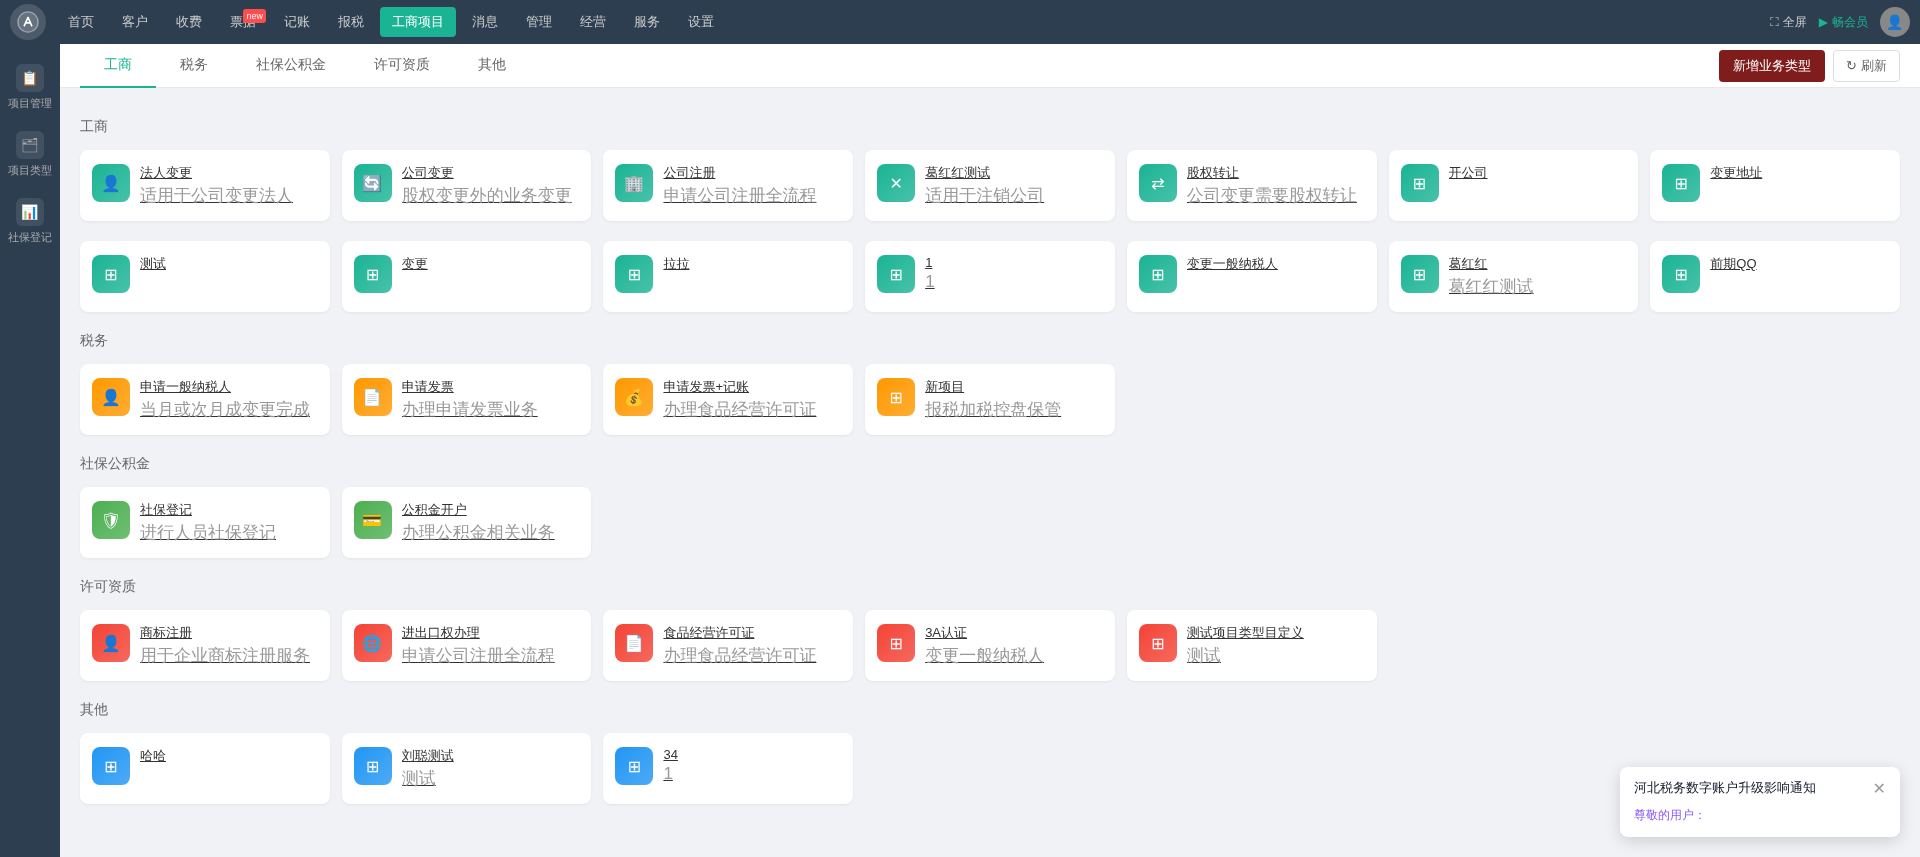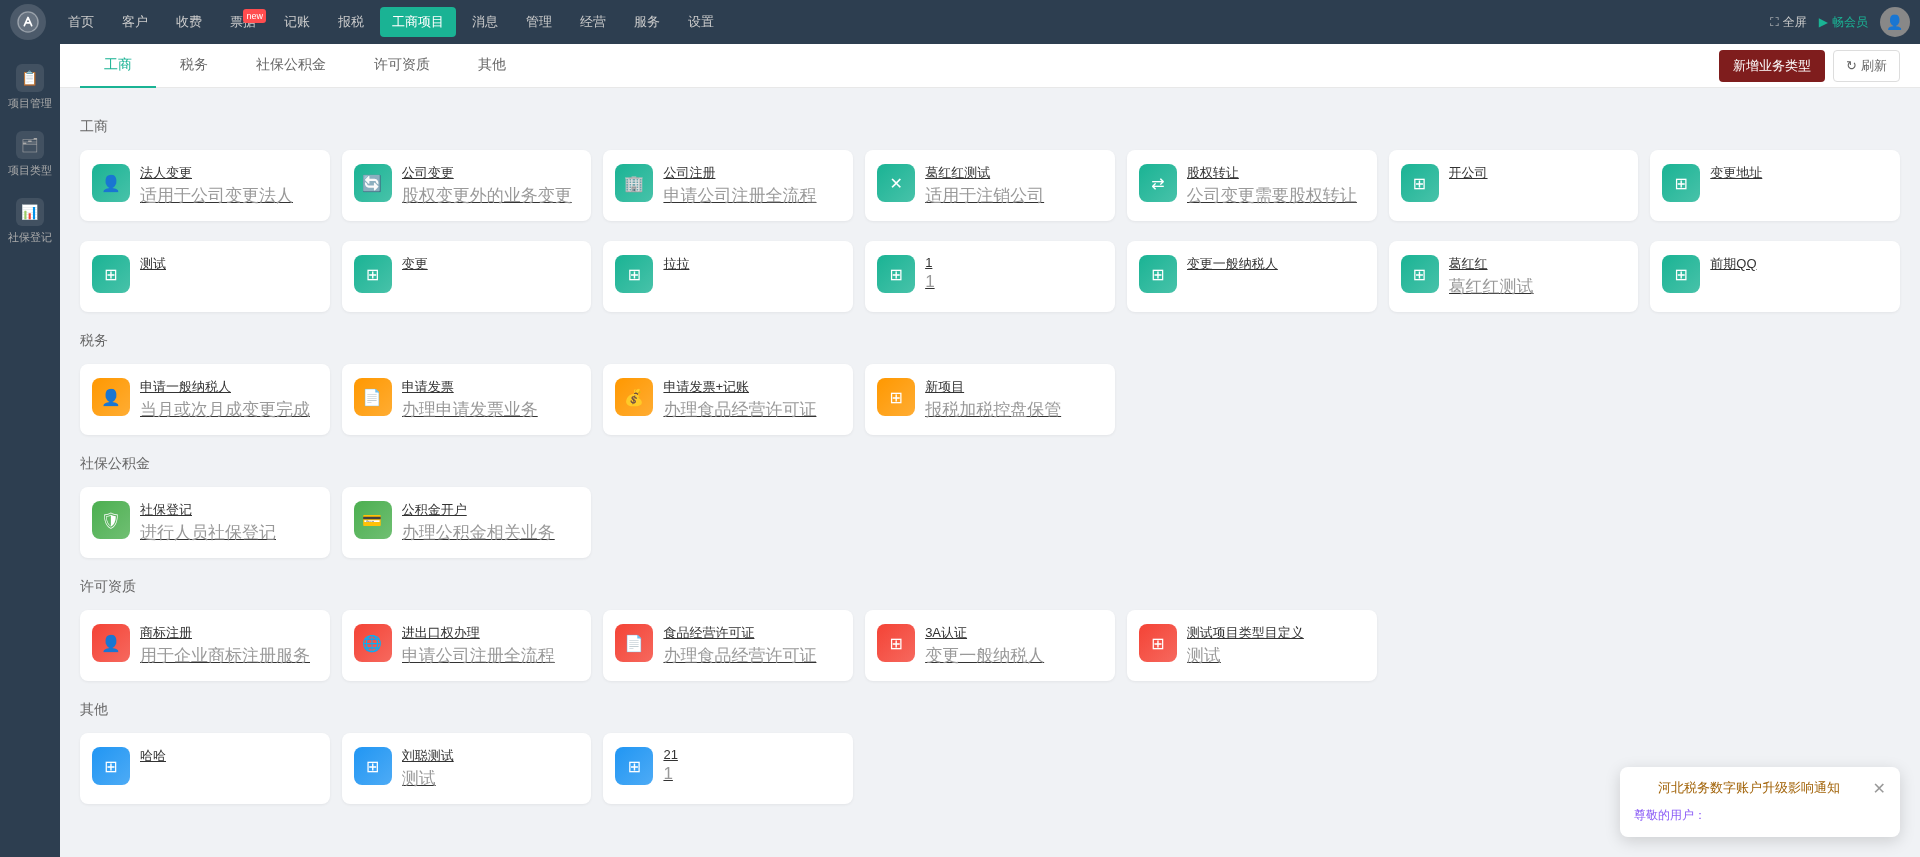--- a/index.html
+++ b/index.html
@@ -212,21 +212,21 @@
       background: #fff;
       border-radius: 8px;
       box-shadow: 0 4px 16px rgba(0,0,0,0.15);
       padding: 12px 14px;
       z-index: 200;
     }
     .notif-header {
       display: flex; align-items: center; justify-content: space-between;
       margin-bottom: 8px;
     }
-    .notif-title { font-size: 13px; color: #a16207; font-weight: 500; margin-left: 24px; }
+    .notif-title { font-size: 13px; color: #0f172a; font-weight: 500; }
     .notif-close { cursor: pointer; color: #999; font-size: 16px; }
     .notif-content { font-size: 12px; color: #8b5cf6; line-height: 1.6; }
   </style>
 </head>
 <body>
 
 <nav class="top-nav">
   <div class="logo">
     <svg viewBox="0 0 24 24" fill="none">
       <circle cx="12" cy="12" r="11" fill="rgba(255,255,255,0.15)" stroke="rgba(255,255,255,0.4)" stroke-width="1.5"></circle>
@@ -552,21 +552,21 @@
       <div class="card-text">
         <div class="card-name">刘聪测试</div>
         <div class="card-desc">测试</div>
       </div>
     </div>
         <div class="card">
       <div class="card-icon blue" style="background: linear-gradient(135deg, #2196f3, #2196f3cc);">
         <span style="font-size:16px;">⊞</span>
       </div>
       <div class="card-text">
-        <div class="card-name">21</div>
+        <div class="card-name">34</div>
         <div class="card-desc">1</div>
       </div>
     </div>
       </div>
     </div>
 </div>
 
 <div class="notification-popup">
   <div class="notif-header">
     <span class="notif-title">河北税务数字账户升级影响通知</span>

